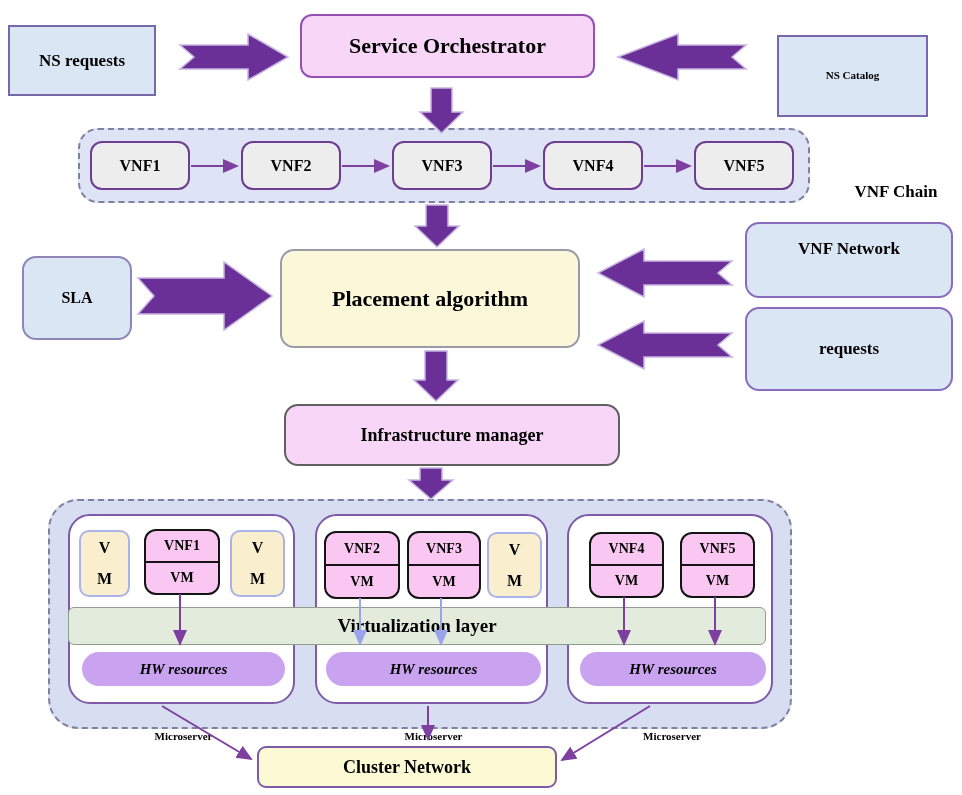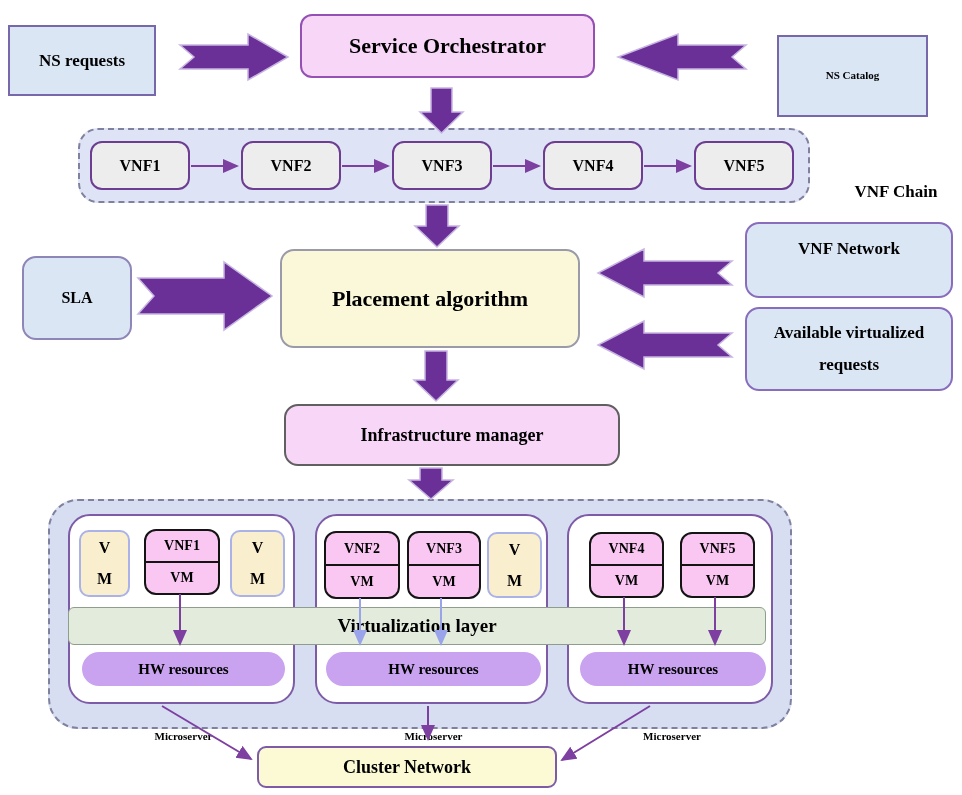--- a/index.html
+++ b/index.html
@@ -18,21 +18,21 @@
   .infra{background:var(--pink-fill);border:2px solid var(--infra-border);border-radius:14px;}
   .bigwrap{background:var(--bottom-container-fill);border:2px dashed var(--dashed-border);border-radius:30px;}
   .micro{background:var(--microserver-fill);border:2px solid var(--microserver-border);border-radius:22px;z-index:2;}
   .vmbox{background:var(--vm-fill);border:2px solid var(--vm-border);border-radius:10px;
          flex-direction:column;justify-content:space-around;z-index:3;font-size:16px;}
   .stack{background:var(--vnfvm-fill);border:2.5px solid var(--vnfvm-border);border-radius:12px;
          flex-direction:column;align-items:stretch;padding:0;z-index:3;overflow:hidden;}
   .stack .half{flex:1;display:flex;align-items:center;justify-content:center;font-size:14px;}
   .stack .half.top{border-bottom:2.5px solid var(--vnfvm-border);}
   .virt{background:var(--virt-fill);border:1.5px solid var(--virt-border);border-radius:6px;z-index:5;font-size:19px;}
-  .hw{background:var(--hw-fill);border-radius:17px;z-index:3;font-size:15px;}
+  .hw{background:var(--hw-fill);border-radius:17px;z-index:3;font-size:15px;font-style:italic;}
   .mslabel{z-index:3;font-size:11px;}
   .cluster{background:var(--cluster-fill);border:2px solid var(--cluster-border);border-radius:9px;font-size:18px;justify-content:center;}
   .plain{background:transparent;border:none;margin-top:40px;}
   #overlay{position:absolute;left:0;top:0;width:962px;height:795px;z-index:50;pointer-events:none;}
   .blockarrow{fill:var(--arrow-purple);stroke:var(--arrow-outline);stroke-width:1.5;}
   .thinP{stroke:var(--thin-arrow-purple);stroke-width:2;fill:none;}
   .thinB{stroke:var(--thin-arrow-blue);stroke-width:2;fill:none;}
 </style>
 </head>
 <body>
@@ -79,21 +79,20 @@
 
   <div class="node yellow" style="left:280px;top:249px;width:300px;height:99px;font-size:22px;">
     <span>Placement algorithm</span>
   </div>
 
   <div class="node blue-rd" style="left:745px;top:222px;width:208px;height:76px;font-size:17px;align-items:flex-start;padding-top:14px;">
     <span>VNF Network</span>
   </div>
 
   <div class="node blue-rd" style="left:745px;top:307px;width:208px;height:84px;font-size:17px;flex-direction:column;justify-content:space-around;padding:8px 4px;">
-    <span>Available virtualized</span>
     <span>requests</span>
   </div>
 
   <div class="node infra" style="left:284px;top:404px;width:336px;height:62px;font-size:18px;">
     <span>Infrastructure manager</span>
   </div>
 
   <div class="node bigwrap" style="left:48px;top:499px;width:744px;height:230px;"></div>
 
   <div class="node micro" style="left:68px;top:514px;width:227px;height:190px;">

